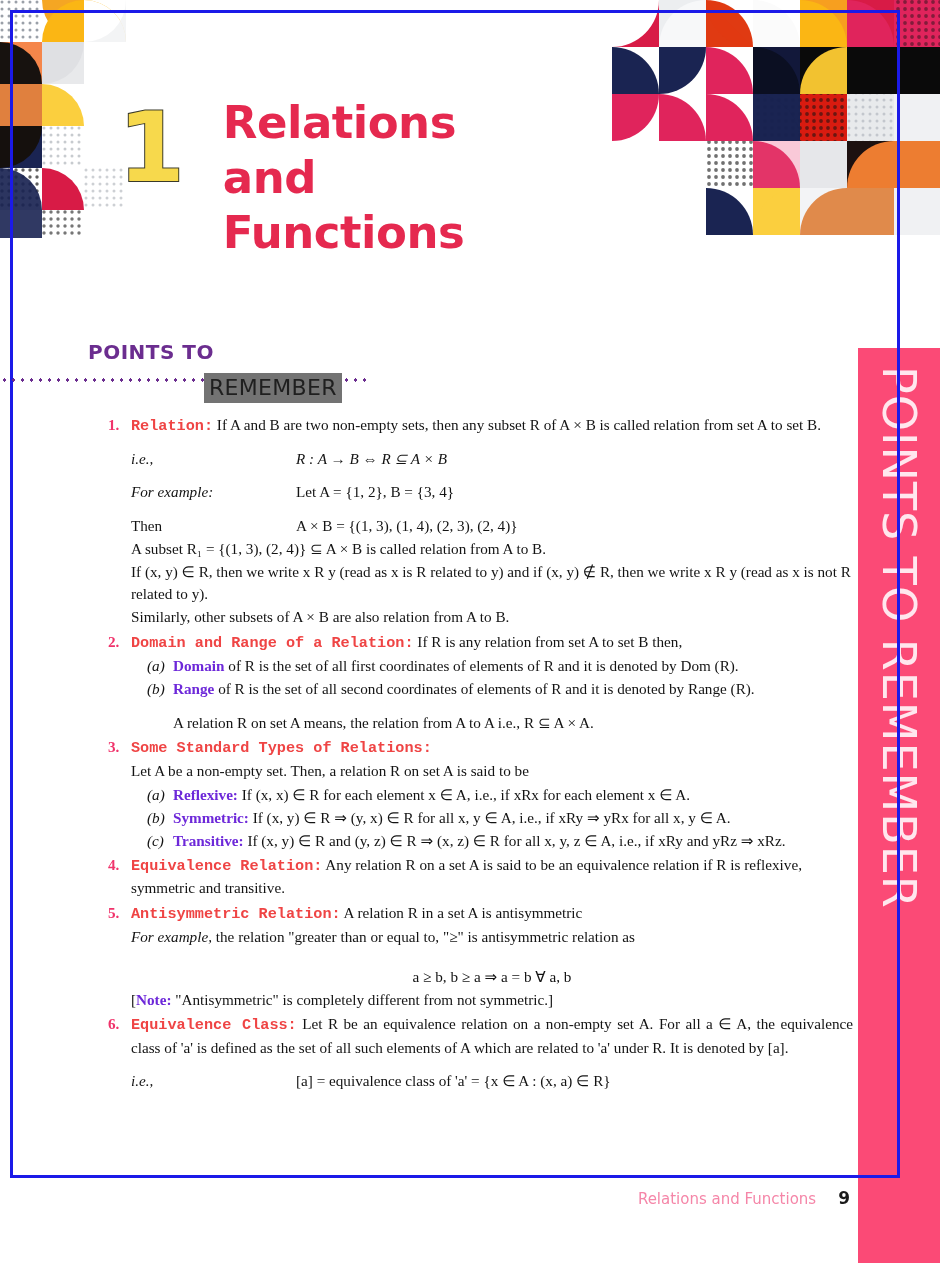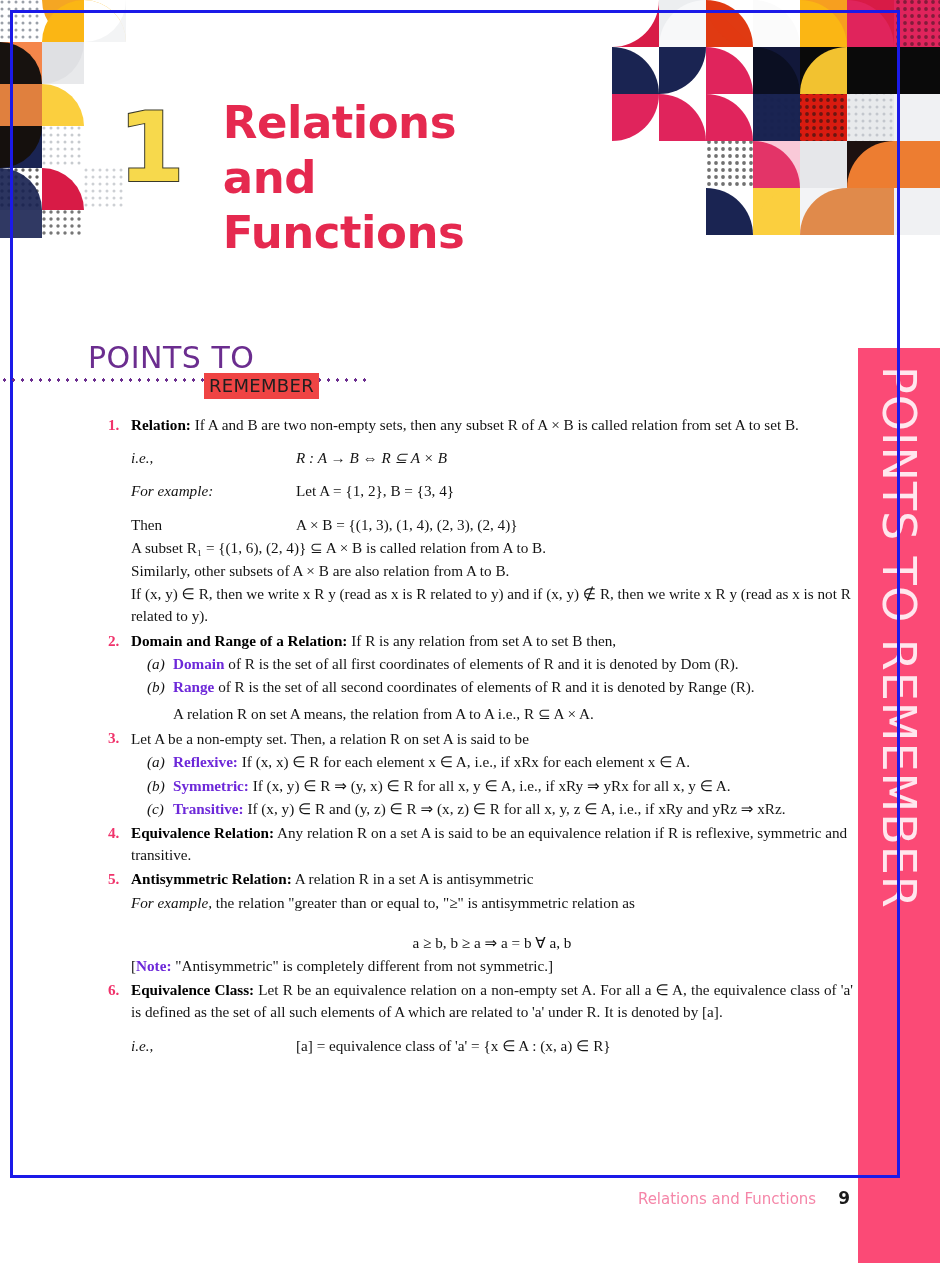--- a/index.html
+++ b/index.html
@@ -63,41 +63,41 @@
   .ptr-banner {
     position: absolute;
     left: 0; top: 340px;
     width: 400px;
     z-index: 6;
   }
   .ptr-line1 {
     position: absolute;
     left: 88px; top: 0;
     font-family: "DejaVu Sans", sans-serif;
-    font-size: 30px;
-    font-weight: 400;
+    font-size: 20px;
+    font-weight: 700;
     color: #6B2D8F;
     letter-spacing: 0.5px;
   }
   .ptr-dots {
     position: absolute;
     left: 0; top: 38px;
     width: 368px; height: 4px;
     background-image: radial-gradient(circle, #6B2D8F 1.6px, transparent 1.8px);
     background-size: 9px 4px;
     background-repeat: repeat-x;
   }
   .ptr-line2 {
     position: absolute;
     left: 204px; top: 33px;
     font-family: "DejaVu Sans", sans-serif;
-    font-size: 18px;
+    font-size: 22px;
     font-weight: 400;
     color: #1f1f1f;
-    background: #ef4444;
+    background: #737373;
     padding: 2px 5px 3px 5px;
     letter-spacing: 0.3px;
   }
 
   
   .side-tab {
     position: absolute;
     left: 858px; top: 348px;
     width: 82px; height: 915px;
     background: #FB4A76;
@@ -137,22 +137,23 @@
   .item > .num {
     width: 23px;
     flex: 0 0 23px;
     color: #F0336B;
     font-weight: 700;
     font-size: 15.2px;
   }
   .item > .body { flex: 1 1 auto; }
 
   .lead {
-    color: #000000;
-    font-weight: 700;
+    color: #ef4444;
+    font-weight: 700;
+    font-family: Liberation Mono, monospace;
   }
   .lead-dark {
     color: #6d28d9;
     font-weight: 700;
   }
   i, .it { font-style: italic; }
 
   .sub {
     display: flex;
     margin-top: 1px;
@@ -168,21 +169,21 @@
     display: flex;
     margin-top: 11px;
   }
   .defrow > .dlabel {
     flex: 0 0 165px;
   }
   .defrow > .dvalue { flex: 1 1 auto; }
 
   .plain { margin-top: 1px; }
   .centered { text-align: center; margin-top: 18px; }
-  .indent-1 { padding-left: 16px; margin-top: 5px; }
+  .indent-1 { padding-left: 16px; margin-top: 12px; }
 
   
   .footer {
     position: absolute;
     left: 0; top: 1188px;
     width: 864px;
     text-align: right;
     padding-right: 14px;
     z-index: 6;
     font-family: "DejaVu Sans", sans-serif;
@@ -370,23 +371,23 @@
       </div>
       <div class="defrow">
         <div class="dlabel it">For example:</div>
         <div class="dvalue">Let A = {1, 2}, B = {3, 4}</div>
       </div>
       <div class="defrow">
         <div class="dlabel">Then</div>
         <div class="dvalue">A × B = {(1, 3), (1, 4), (2, 3), (2, 4)}</div>
       </div>
 
-      <div class="plain">A subset R₁ = {(1, 6), (2, 4)} ⊆ A × B is called relation from A to B.</div>
+      <div class="plain">A subset R₁ = {(1, 3), (2, 4)} ⊆ A × B is called relation from A to B.</div>
+      <div class="plain">If (x, y) ∈ R, then we write x R y (read as x is R related to y) and if (x, y) ∉ R, then we write x R y (read as x is not R related to y).</div>
       <div class="plain">Similarly, other subsets of A × B are also relation from A to B.</div>
-      <div class="plain">If (x, y) ∈ R, then we write x R y (read as x is R related to y) and if (x, y) ∉ R, then we write x R y (read as x is not R related to y).</div>
     </div>
   </div>
 
   <div class="item">
     <div class="num">2.</div>
     <div class="body">
       <div><span class="lead">Domain and Range of a Relation:</span><span> If R is any relation from set A to set B then,</span></div>
       <div class="sub">
         <div class="slab">(a)</div>
         <div class="sbody"><span class="lead-dark">Domain</span><span> of R is the set of all first coordinates of elements of R and it is denoted by Dom (R).</span></div>
@@ -395,20 +396,21 @@
         <div class="slab">(b)</div>
         <div class="sbody"><span class="lead-dark">Range</span><span> of R is the set of all second coordinates of elements of R and it is denoted by Range (R).</span></div>
       </div>
       <div class="indent-1" style="padding-left:42px;">A relation R on set A means, the relation from A to A i.e., R ⊆ A × A.</div>
     </div>
   </div>
 
   <div class="item">
     <div class="num">3.</div>
     <div class="body">
+      <div><span class="lead">Some Standard Types of Relations:</span></div>
       <div class="plain">Let A be a non-empty set. Then, a relation R on set A is said to be</div>
       <div class="sub">
         <div class="slab">(a)</div>
         <div class="sbody"><span class="lead-dark">Reflexive:</span><span> If (x, x) ∈ R for each element x ∈ A, i.e., if xRx for each element x ∈ A.</span></div>
       </div>
       <div class="sub">
         <div class="slab">(b)</div>
         <div class="sbody"><span class="lead-dark">Symmetric:</span><span> If (x, y) ∈ R ⇒ (y, x) ∈ R for all x, y ∈ A, i.e., if xRy ⇒ yRx for all x, y ∈ A.</span></div>
       </div>
       <div class="sub">

